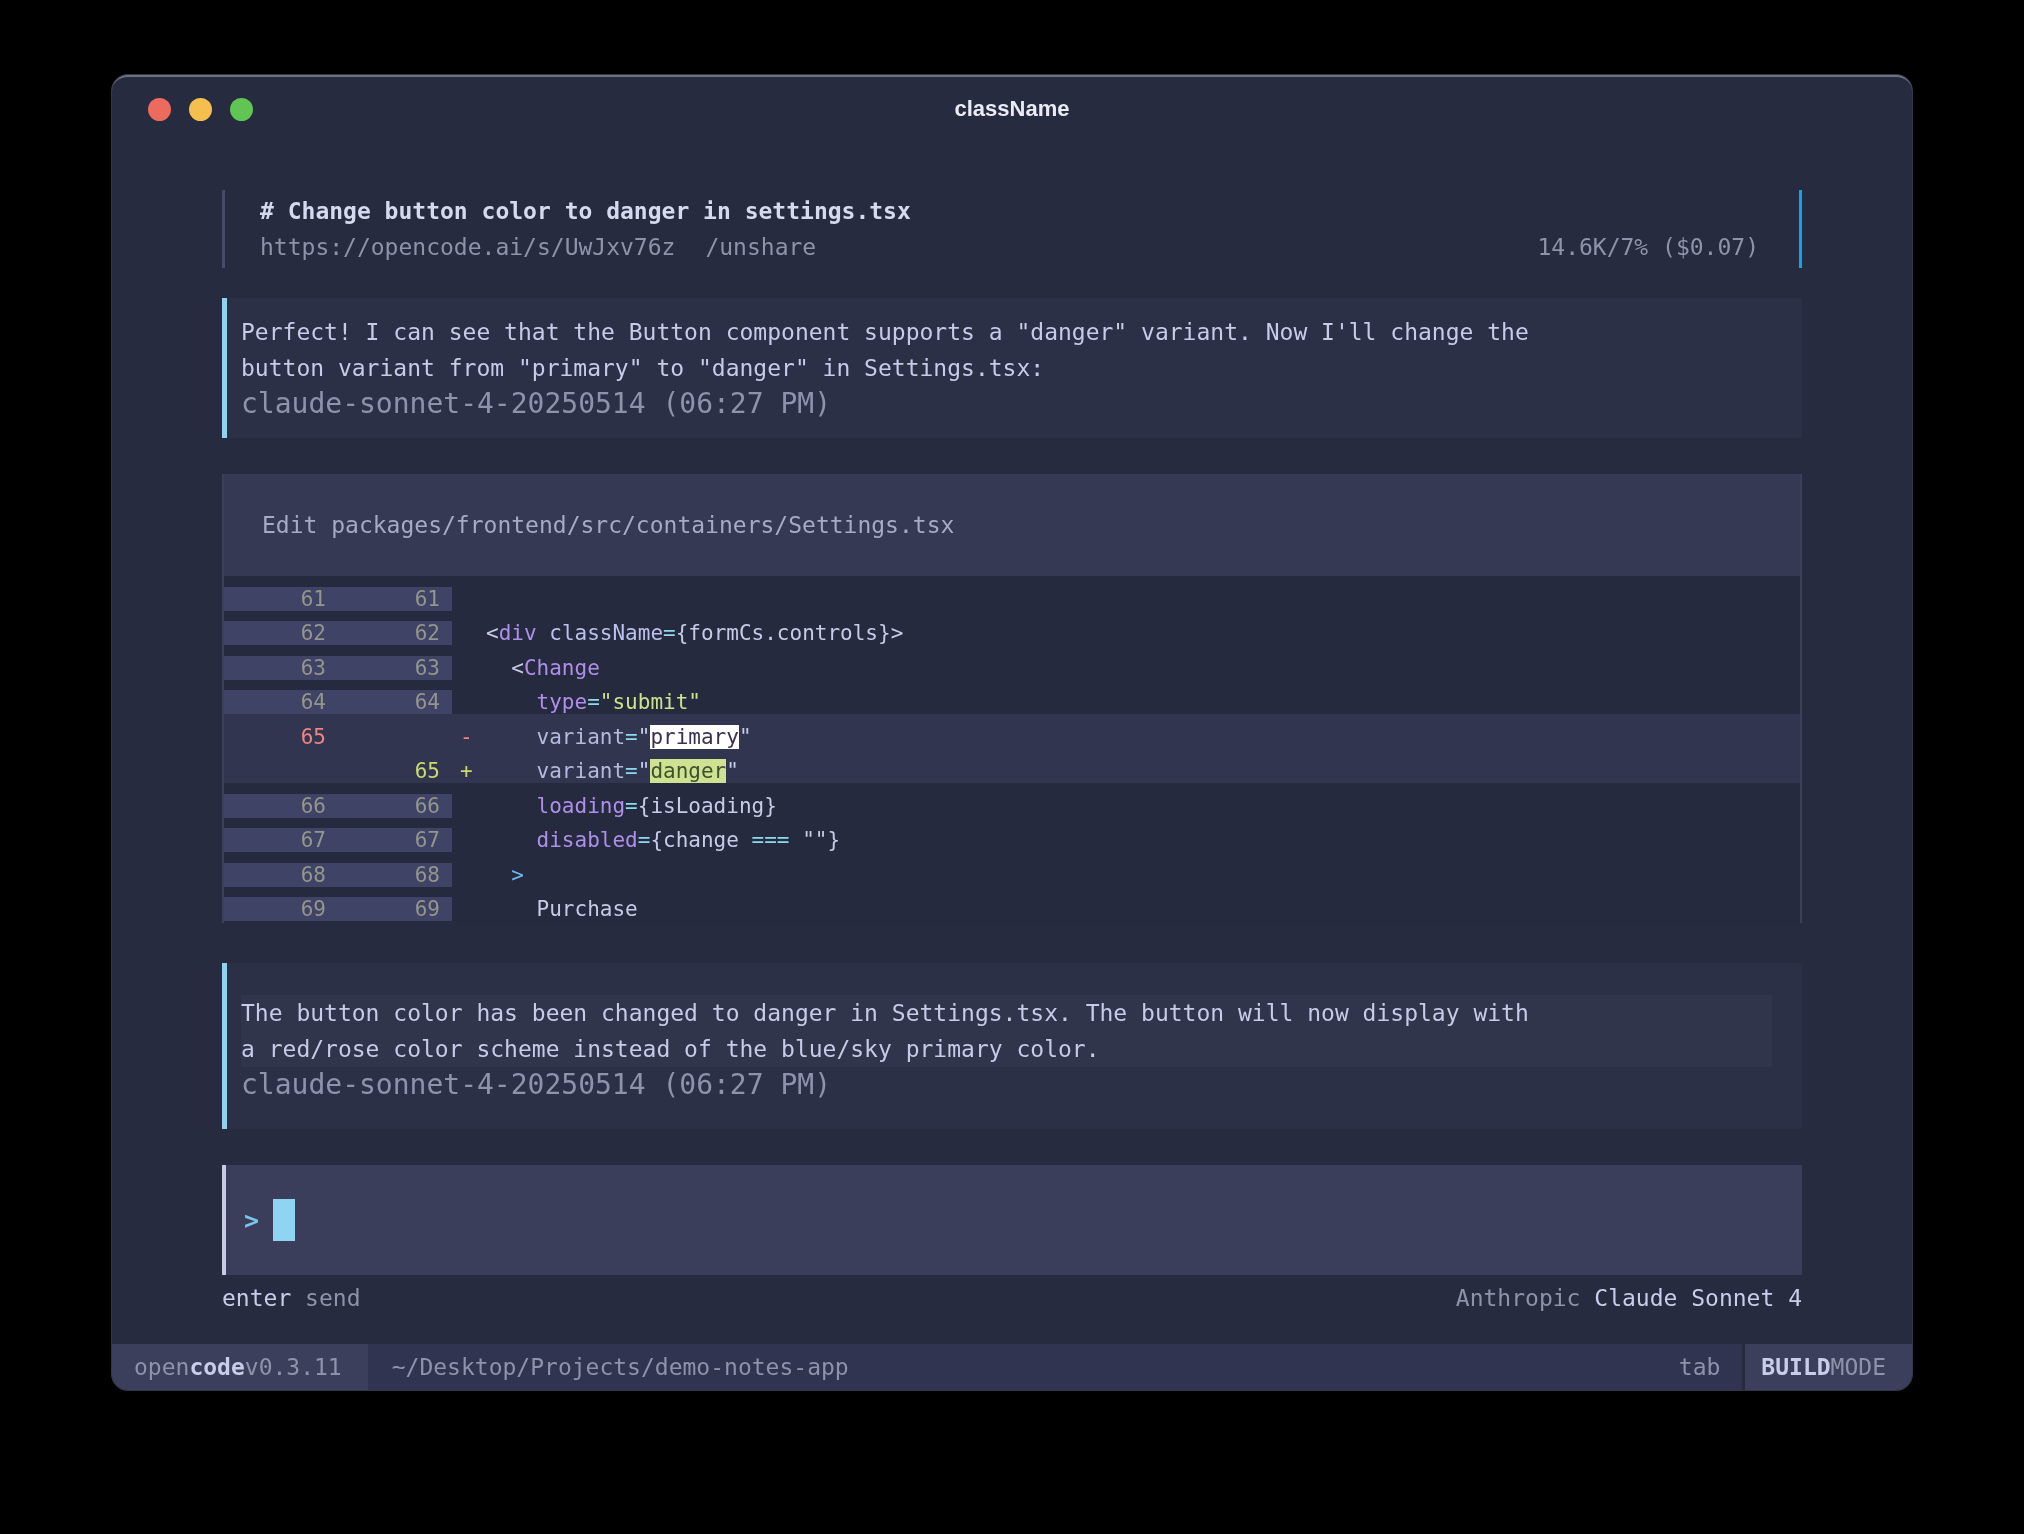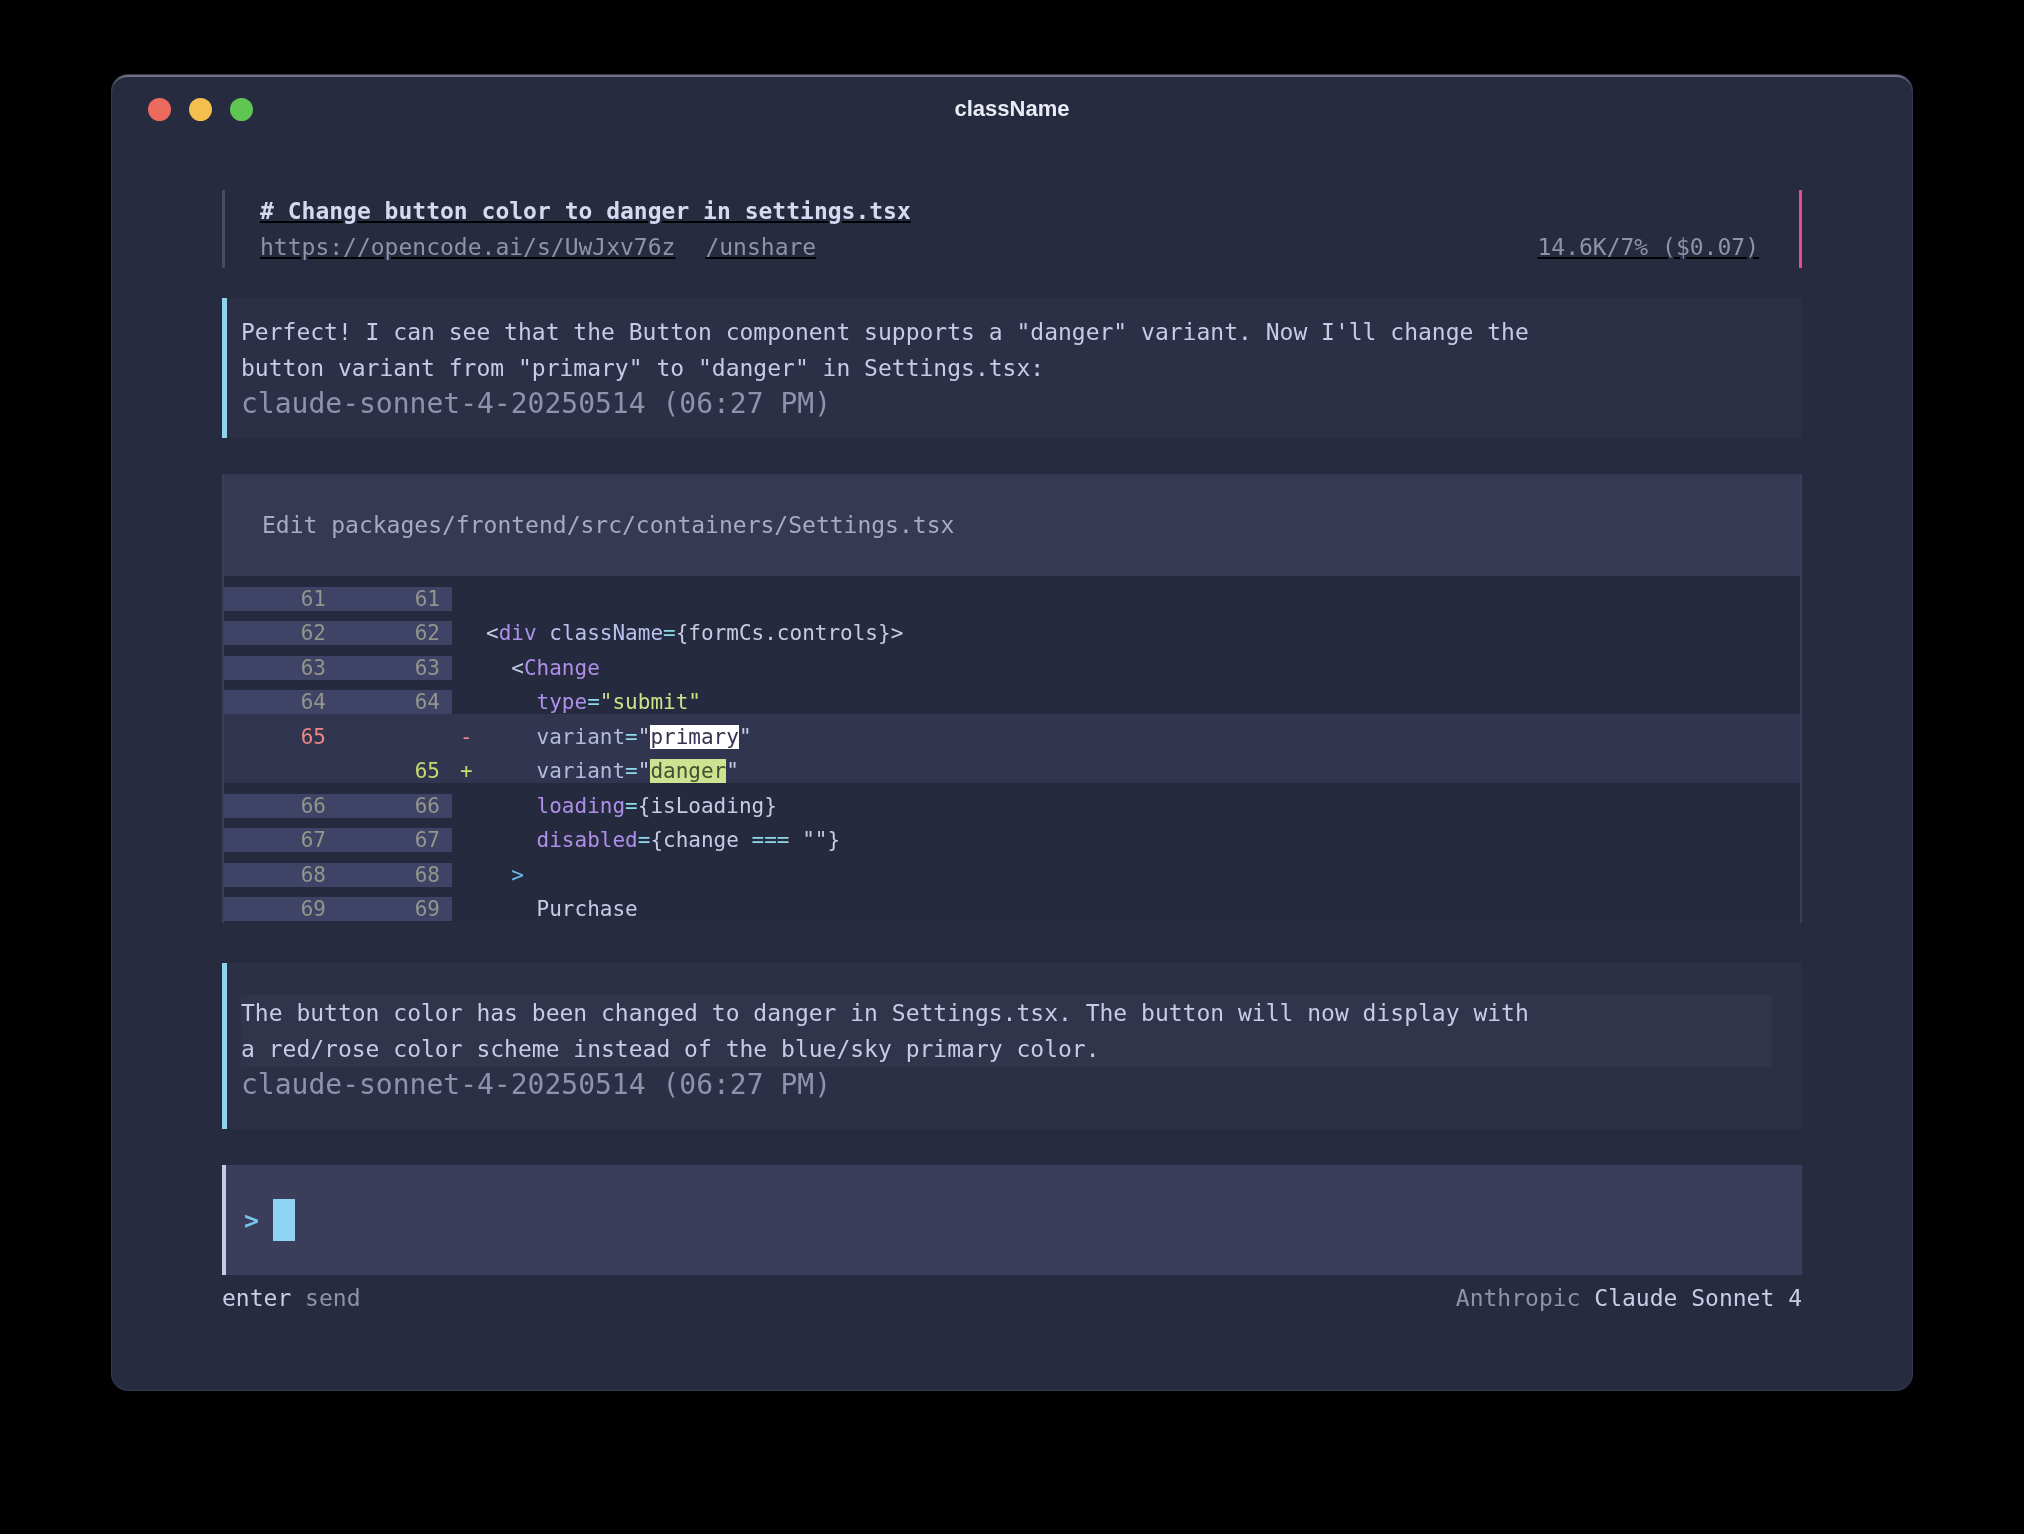--- a/index.html
+++ b/index.html
@@ -11,22 +11,22 @@
     box-shadow:0 0 0 1px #34374a; display:flex; flex-direction:column; }
 
   .titlebar { height:64px; position:relative; display:flex; align-items:center; justify-content:center; }
   .lights { position:absolute; left:36px; top:0; height:100%; display:flex; align-items:center; gap:18px; }
   .light { width:23px; height:23px; border-radius:50%; }
   .win-title { font-family:"Liberation Sans",sans-serif; font-weight:bold; font-size:22px; color:#e9ebf5; }
 
   .content { flex:1; padding:0 110px; display:flex; flex-direction:column; }
 
   
-  .session-header { margin-top:49px; border-left:3px solid #474b68; border-right:3px solid #ec4899;
-    padding:3px 40px 3px 35px; display:flex; flex-direction:column;text-decoration:underline; }
+  .session-header { margin-top:49px; border-left:3px solid #474b68; border-right:3px solid #0ea5e9;
+    padding:3px 40px 3px 35px; display:flex; flex-direction:column; }
   .sh-line { display:flex; justify-content:space-between; line-height:36px; font-size:23px; }
   .sh-title { color:#d6daf1; font-weight:bold; }
   .sh-url { color:#8e93ac; }
   .sh-unshare { color:#8e93ac; margin-left:30px; }
   .sh-stats { color:#8e93ac; }
 
   
   .msg { background:#2c3047; border-left:5px solid #92d2ec; padding:16px 30px 16px 14px; }
   .msg-1 { margin-top:30px; }
   .msg-2 { margin-top:40px; padding-top:32px; padding-bottom:26px; }
@@ -150,14 +150,29 @@
       <span class="cursor"></span>
     </div>
 
     <div class="hints">
       <span><span class="bright">enter</span><span class="dim"> send</span></span>
       <span><span class="dim">Anthropic </span><span class="bright">Claude Sonnet 4</span></span>
     </div>
 
   </div>
 
+  <div class="statusbar">
+    <div class="chip-left">
+      <span class="dim">open</span>
+        <span class="bright bold">code</span>
+        <span class="dim"> v0.3.11</span>
+    </div>
+    <div class="cwd">~/Desktop/Projects/demo-notes-app</div>
+    <div class="sb-spacer"></div>
+    <div class="tab-hint">tab</div>
+    <div class="sb-divider"></div>
+    <div class="chip-mode">
+      <span class="bright bold">BUILD</span>
+        <span class="dim"> MODE</span>
+    </div>
+  </div>
 
 </div>
 
 </body></html>

